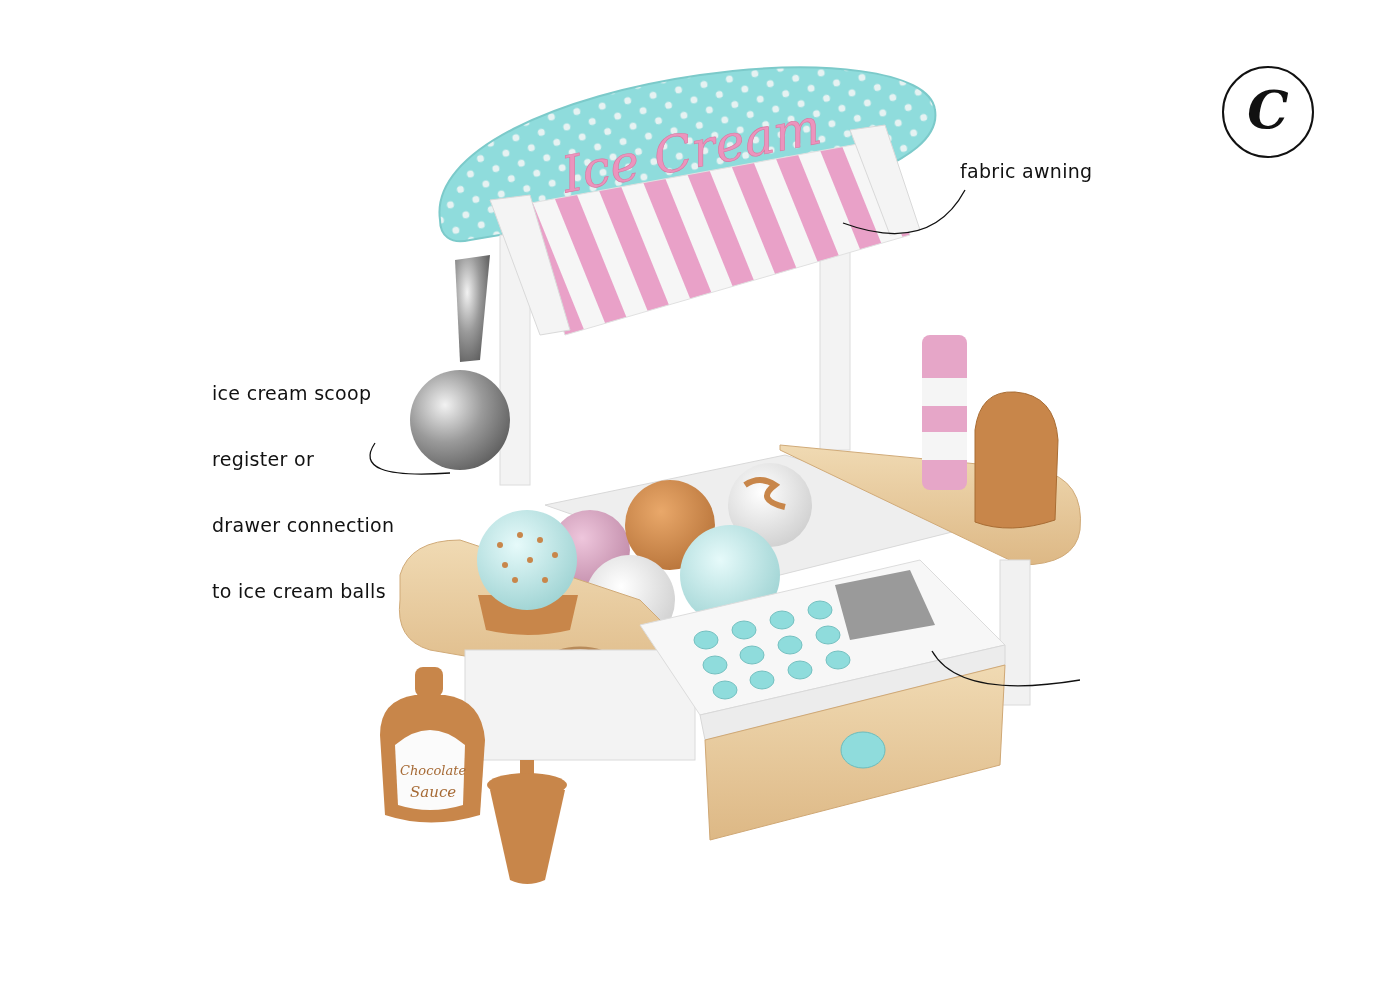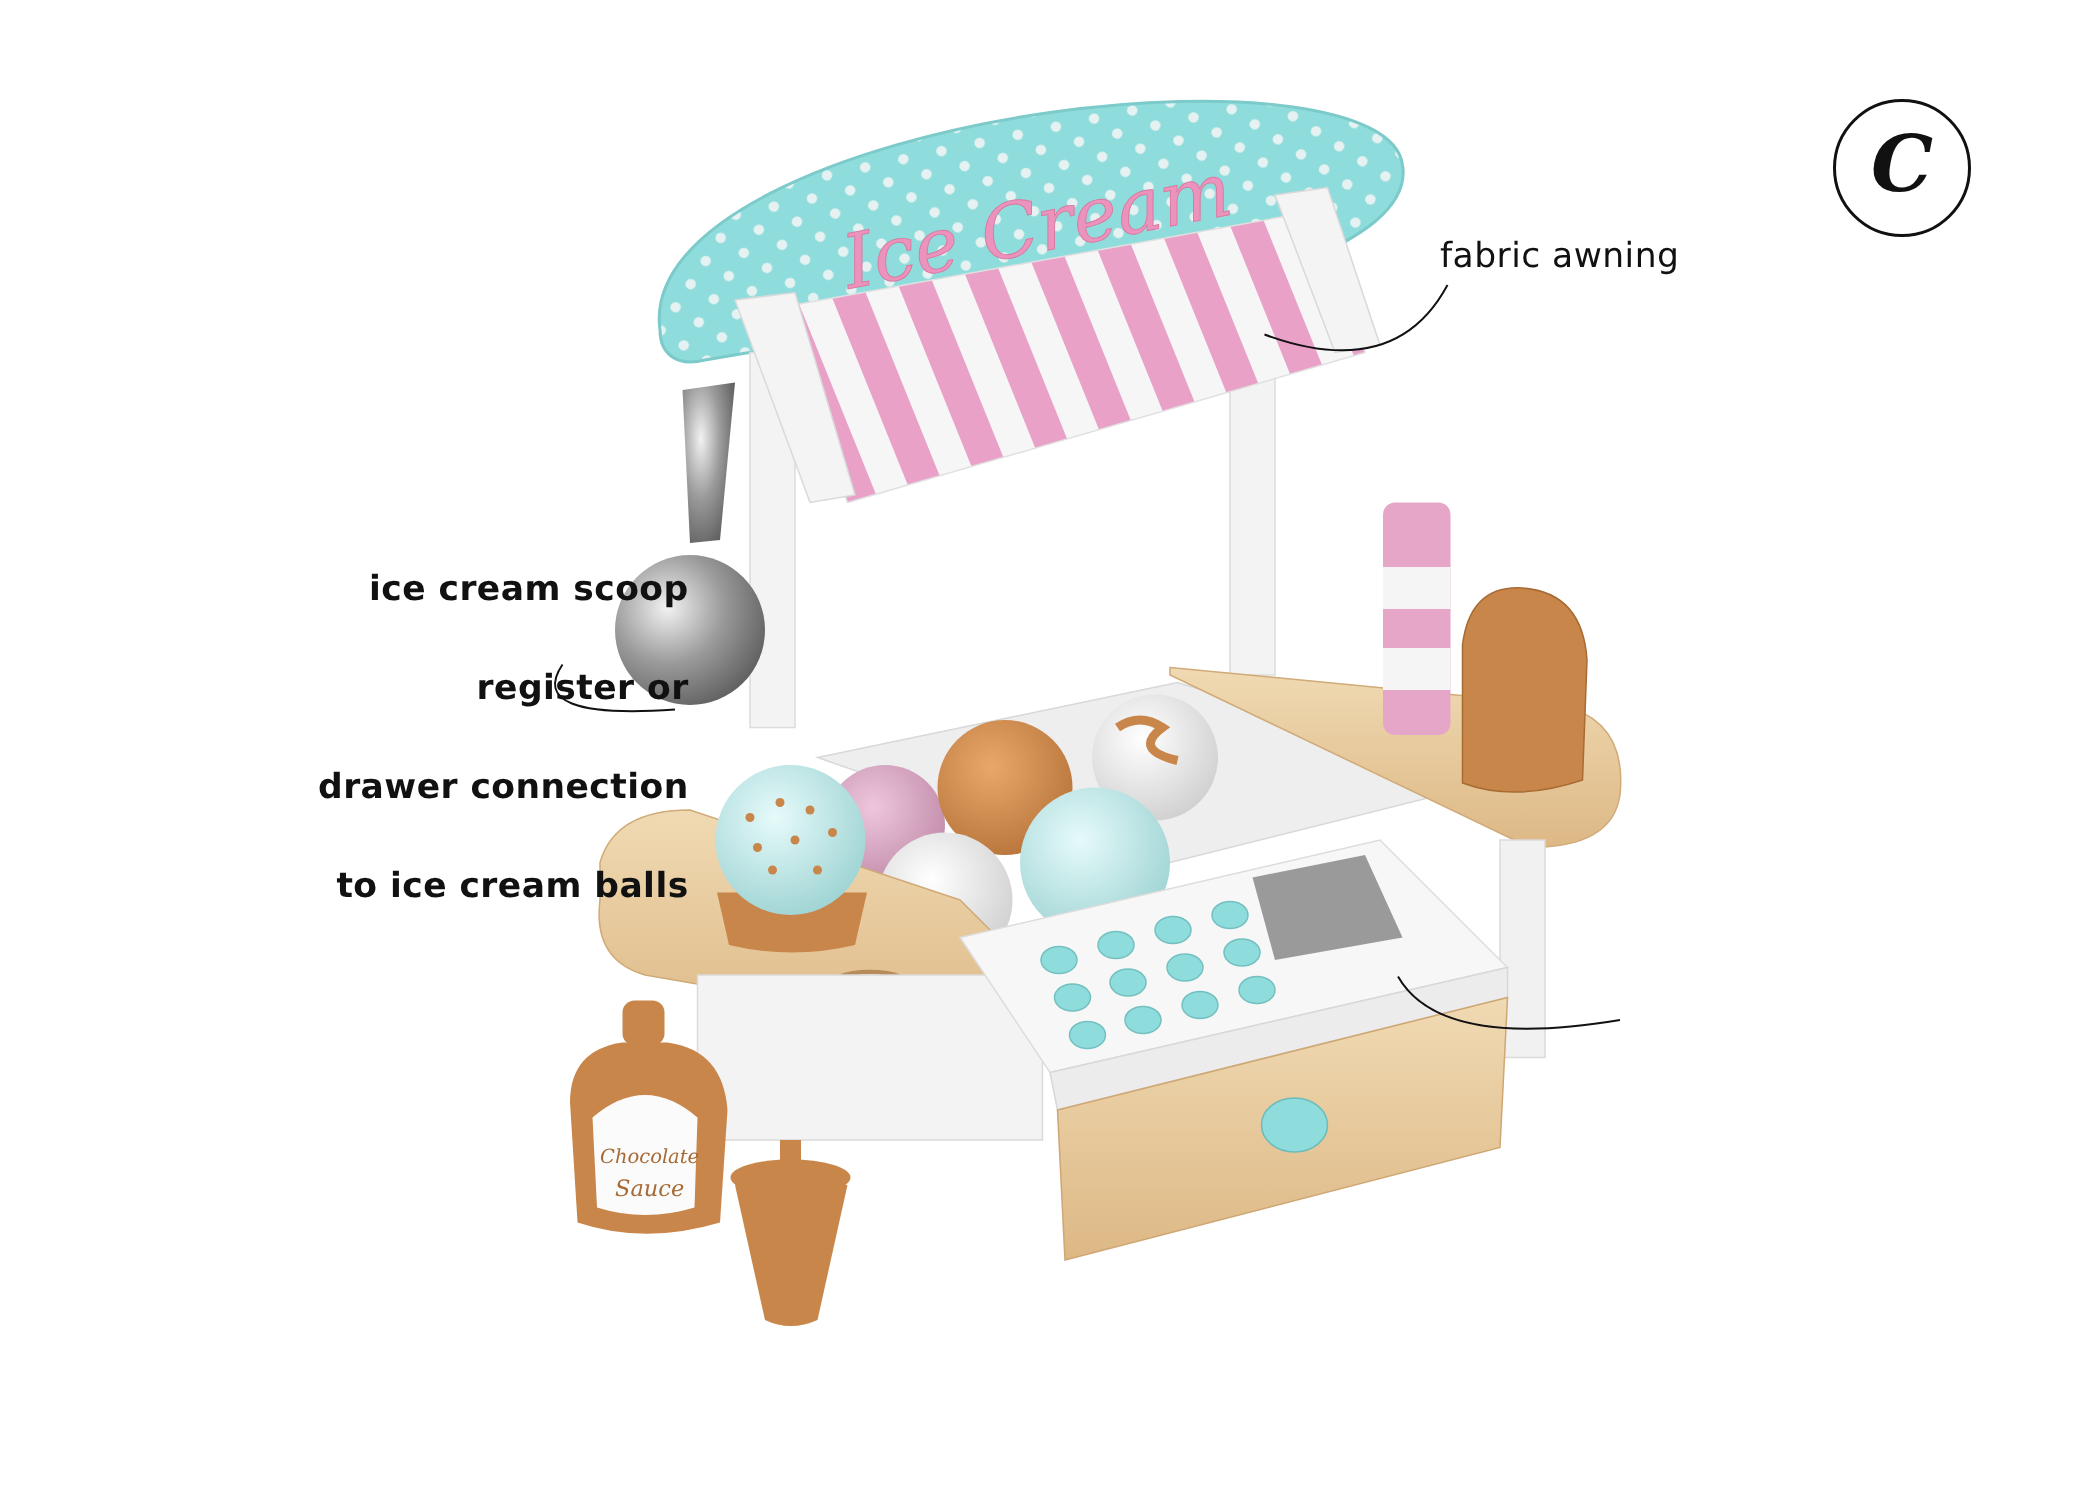--- a/index.html
+++ b/index.html
@@ -1,18 +1,18 @@
 <!DOCTYPE html>
 <html><head>
 <meta charset="utf-8">
 <style>
   html,body{margin:0;padding:0;background:#ffffff;}
   body{width:1400px;height:990px;position:relative;overflow:hidden;font-family:"DejaVu Sans",sans-serif;}
   .stage{position:absolute;left:0;top:0;width:1400px;height:990px;}
-  .annot{position:absolute;color:#111;font-family:"DejaVu Sans",sans-serif;font-size:23px;line-height:22px;letter-spacing:0.3px;white-space:pre;text-align:right;}
+  .annot{position:absolute;color:#111;font-family:"DejaVu Sans",sans-serif;font-size:19px;line-height:22px;letter-spacing:0.3px;white-space:pre;}
   .badge{position:absolute;left:1222px;top:66px;width:92px;height:92px;border:2px solid #111;border-radius:50%;box-sizing:border-box;display:flex;align-items:center;justify-content:center;}
   .badge span{font-family:"DejaVu Serif",serif;font-style:italic;font-weight:bold;font-size:52px;color:#111;line-height:1;margin-top:-4px;}
   svg text{font-family:"DejaVu Serif",serif;}
 </style>
 </head>
 <body>
 
 <div class="stage">
 <svg width="1400" height="990" viewBox="0 0 1400 990">
   <defs>
@@ -138,21 +138,21 @@
     <path d="M490 790 L 565 790 L 545 880 Q 527 888 510 880 Z" fill="#c8864a"></path>
   </g>
 
   <path d="M843 223 Q 930 255 965 190" stroke="#111" stroke-width="1.3" fill="none"></path>
   <path d="M375 443 Q 350 480 450 473" stroke="#111" stroke-width="1.3" fill="none"></path>
   <path d="M932 651 Q 960 700 1080 680" stroke="#111" stroke-width="1.3" fill="none"></path>
 </svg>
 
 <div class="annot" style="left:960px;top:160px;">fabric awning</div>
 
-<div class="annot" style="left:212px;top:338px;font-weight:bold;">
+<div class="annot" style="left:212px;top:338px;">
   <div>ice cream scoop</div>
   <div>register or</div>
   <div>drawer connection</div>
   <div>to ice cream balls</div>
 </div>
 
 
 <div class="badge">
   <span>C</span>
 </div>

